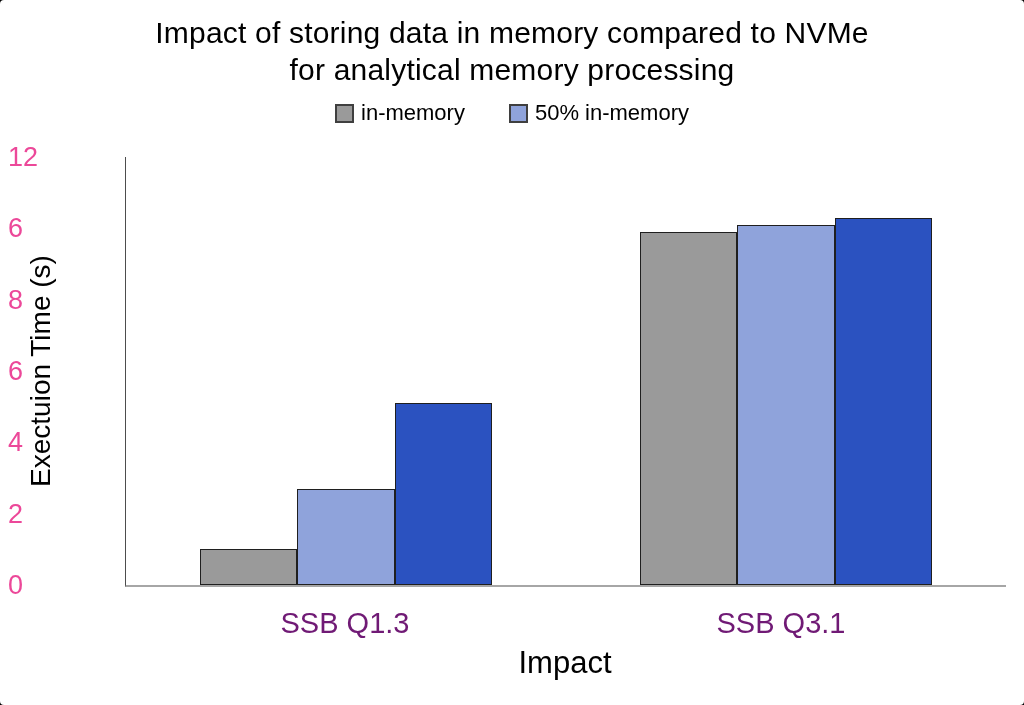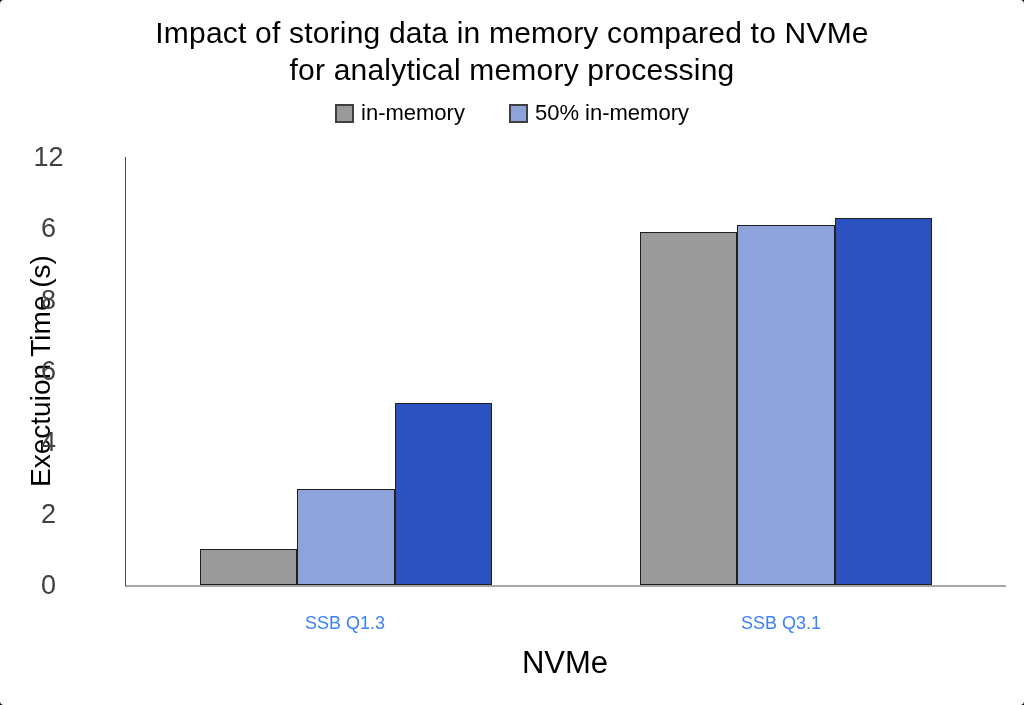--- a/index.html
+++ b/index.html
@@ -59,24 +59,25 @@
     left: 41px;
     transform: translate(-50%, -50%) rotate(-90deg);
     font-size: 28px;
     color: #000000;
     white-space: nowrap;
   }
   .y-tick {
     position: absolute;
     left: 0;
     width: 97px;
-    text-align: center;
+    text-align: left;
     font-size: 27px;
     line-height: 32px;
-    color: #404040;
+    color: #ec4899;
+    padding-left: 8px;
   }
   .plot-area {
     position: absolute;
     left: 125px;
     top: 157px;
     width: 880px;
     height: 428px;
     border-left: 1.5px solid #4d4d4d;
     border-bottom: 2px solid #a6a6a6;
     box-sizing: content-box;
@@ -84,23 +85,23 @@
   .bar {
     position: absolute;
     bottom: 0;
     border: 1.5px solid #1f1f1f;
     box-sizing: border-box;
   }
   .x-tick {
     position: absolute;
     top: 606px;
     transform: translateX(-50%);
-    font-size: 18px;
+    font-size: 29px;
     line-height: 34px;
-    color: #3b82f6;
+    color: #701a75;
     white-space: nowrap;
   }
   .x-axis-title {
     position: absolute;
     top: 644px;
     left: 565px;
     transform: translateX(-50%);
     font-size: 31px;
     line-height: 38px;
     color: #000000;
@@ -144,15 +145,15 @@
       <div class="bar" style="left: 171.35px; width: 97.3px; height: 96.3px; background: rgb(143, 163, 219);"></div>
       <div class="bar" style="left: 268.65px; width: 97.3px; height: 181.9px; background: rgb(43, 82, 192);"></div>
       <div class="bar" style="left: 514.05px; width: 97.3px; height: 353.1px; background: rgb(154, 154, 154);"></div>
       <div class="bar" style="left: 611.35px; width: 97.3px; height: 360.233px; background: rgb(143, 163, 219);"></div>
       <div class="bar" style="left: 708.65px; width: 97.3px; height: 367.367px; background: rgb(43, 82, 192);"></div>
     </div>
 
   <div class="x-tick" id="xtick-0" style="left:345px">SSB Q1.3</div>
   <div class="x-tick" id="xtick-1" style="left:781px">SSB Q3.1</div>
 
-  <div class="x-axis-title">NVMe</div>
+  <div class="x-axis-title">Impact</div>
 
 </div>
 
 </body></html>

